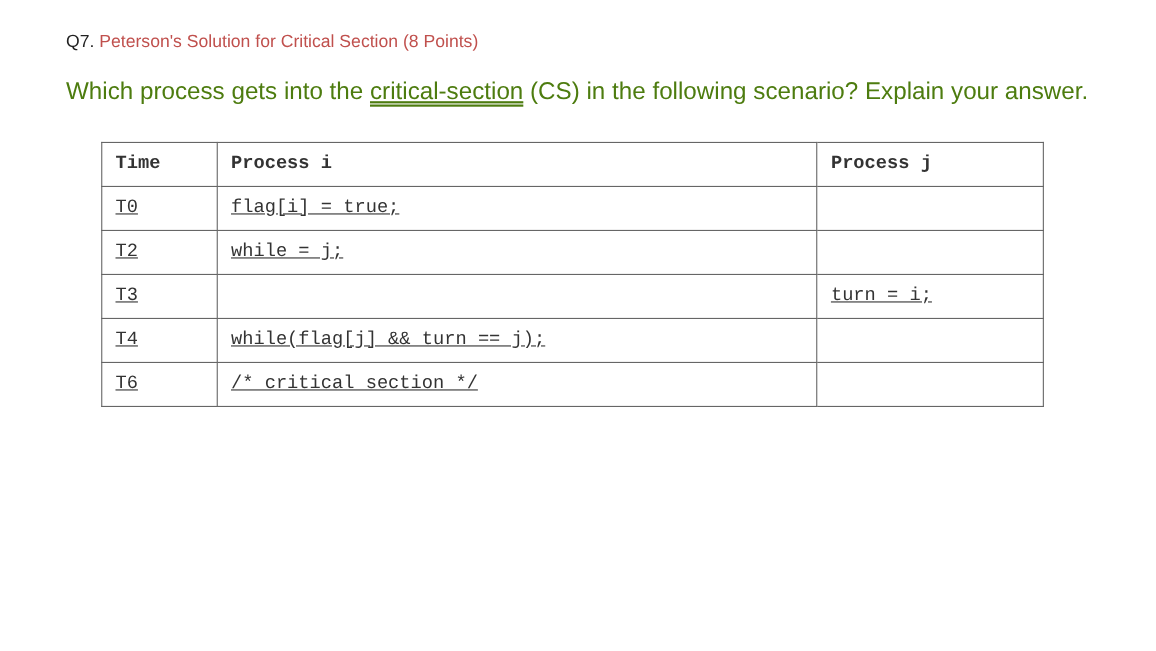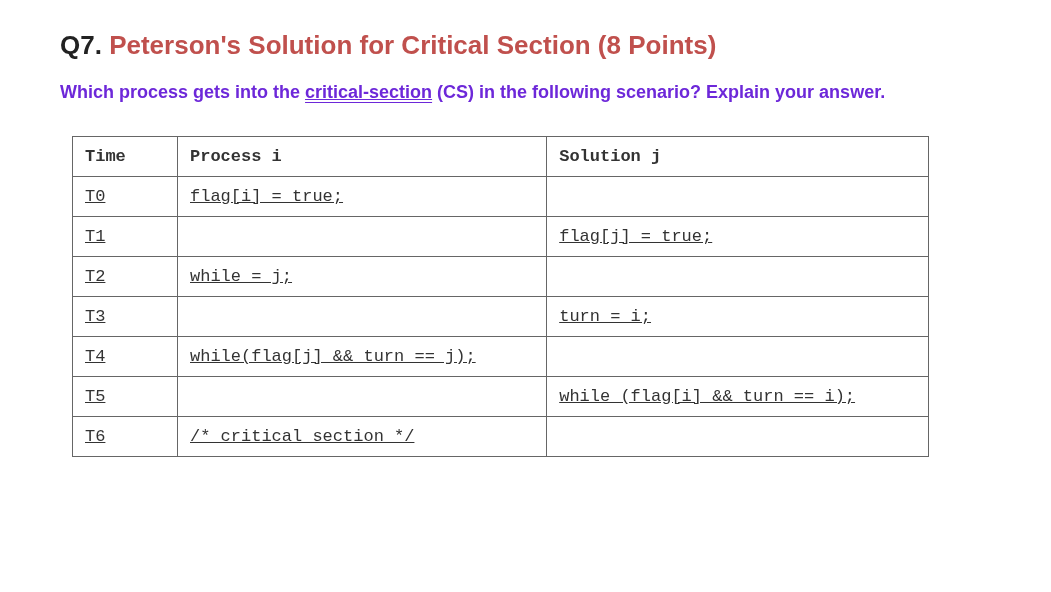--- a/index.html
+++ b/index.html
@@ -3,46 +3,45 @@
   <meta charset="utf-8">
   <style>
     body {
       font-family: 'Segoe UI', Tahoma, Geneva, Verdana, sans-serif;
       background: #ffffff;
       margin: 0;
       padding: 30px 60px;
       color: #333;
     }
     .question-header {
-      font-size: 26px;
-      font-weight: bold;
+      font-size: 16px;
+      font-weight: normal;
       color: #333;
       margin-bottom: 18px;
     }
     .question-header .q-num {
       color: #222;
     }
     .question-header .q-title {
       color: #c0504d;
     }
     .question-body {
-      font-size: 18px;
-      color: #6d28d9;
+      font-size: 22px;
+      color: #4d7c0f;
       line-height: 1.5;
       margin-bottom: 30px;
-      font-weight: bold;
     }
     .underline-term {
       text-decoration: underline;
       text-decoration-style: double;
     }
     table {
       border-collapse: collapse;
       width: 92%;
-      margin-left: 12px;
+      margin-left: 32px;
     }
     th, td {
       border: 1px solid #666;
       padding: 10px 12px;
       text-align: left;
       font-size: 17px;
       vertical-align: middle;
     }
     th {
       font-family: 'Courier New', Courier, monospace;
@@ -69,53 +68,43 @@
 
 <div class="question-body">
   <span>Which process gets into the </span><span class="underline-term">critical-section</span><span> (CS) in the following scenario? Explain your answer.</span>
 </div>
 
 <table>
   <thead>
     <tr>
       <th class="col-time">Time</th>
       <th class="col-proc">Process i</th>
-      <th class="col-proc">Solution j</th>
+      <th class="col-proc">Process j</th>
     </tr>
   </thead>
   <tbody>
     <tr>
       <td>T0</td>
       <td>flag[i] = true;</td>
       <td></td>
-    </tr>
-    <tr>
-      <td>T1</td>
-      <td></td>
-      <td>flag[j] = true;</td>
     </tr>
     <tr>
       <td>T2</td>
       <td>while = j;</td>
       <td></td>
     </tr>
     <tr>
       <td>T3</td>
       <td></td>
       <td>turn = i;</td>
     </tr>
     <tr>
       <td>T4</td>
       <td>while(flag[j] &amp;&amp; turn == j);</td>
       <td></td>
     </tr>
     <tr>
-      <td>T5</td>
-      <td></td>
-      <td>while (flag[i] &amp;&amp; turn == i);</td>
-    </tr>
-    <tr>
       <td>T6</td>
       <td>/* critical section */</td>
       <td></td>
     </tr>
   </tbody>
 </table>
 
 </body></html>

